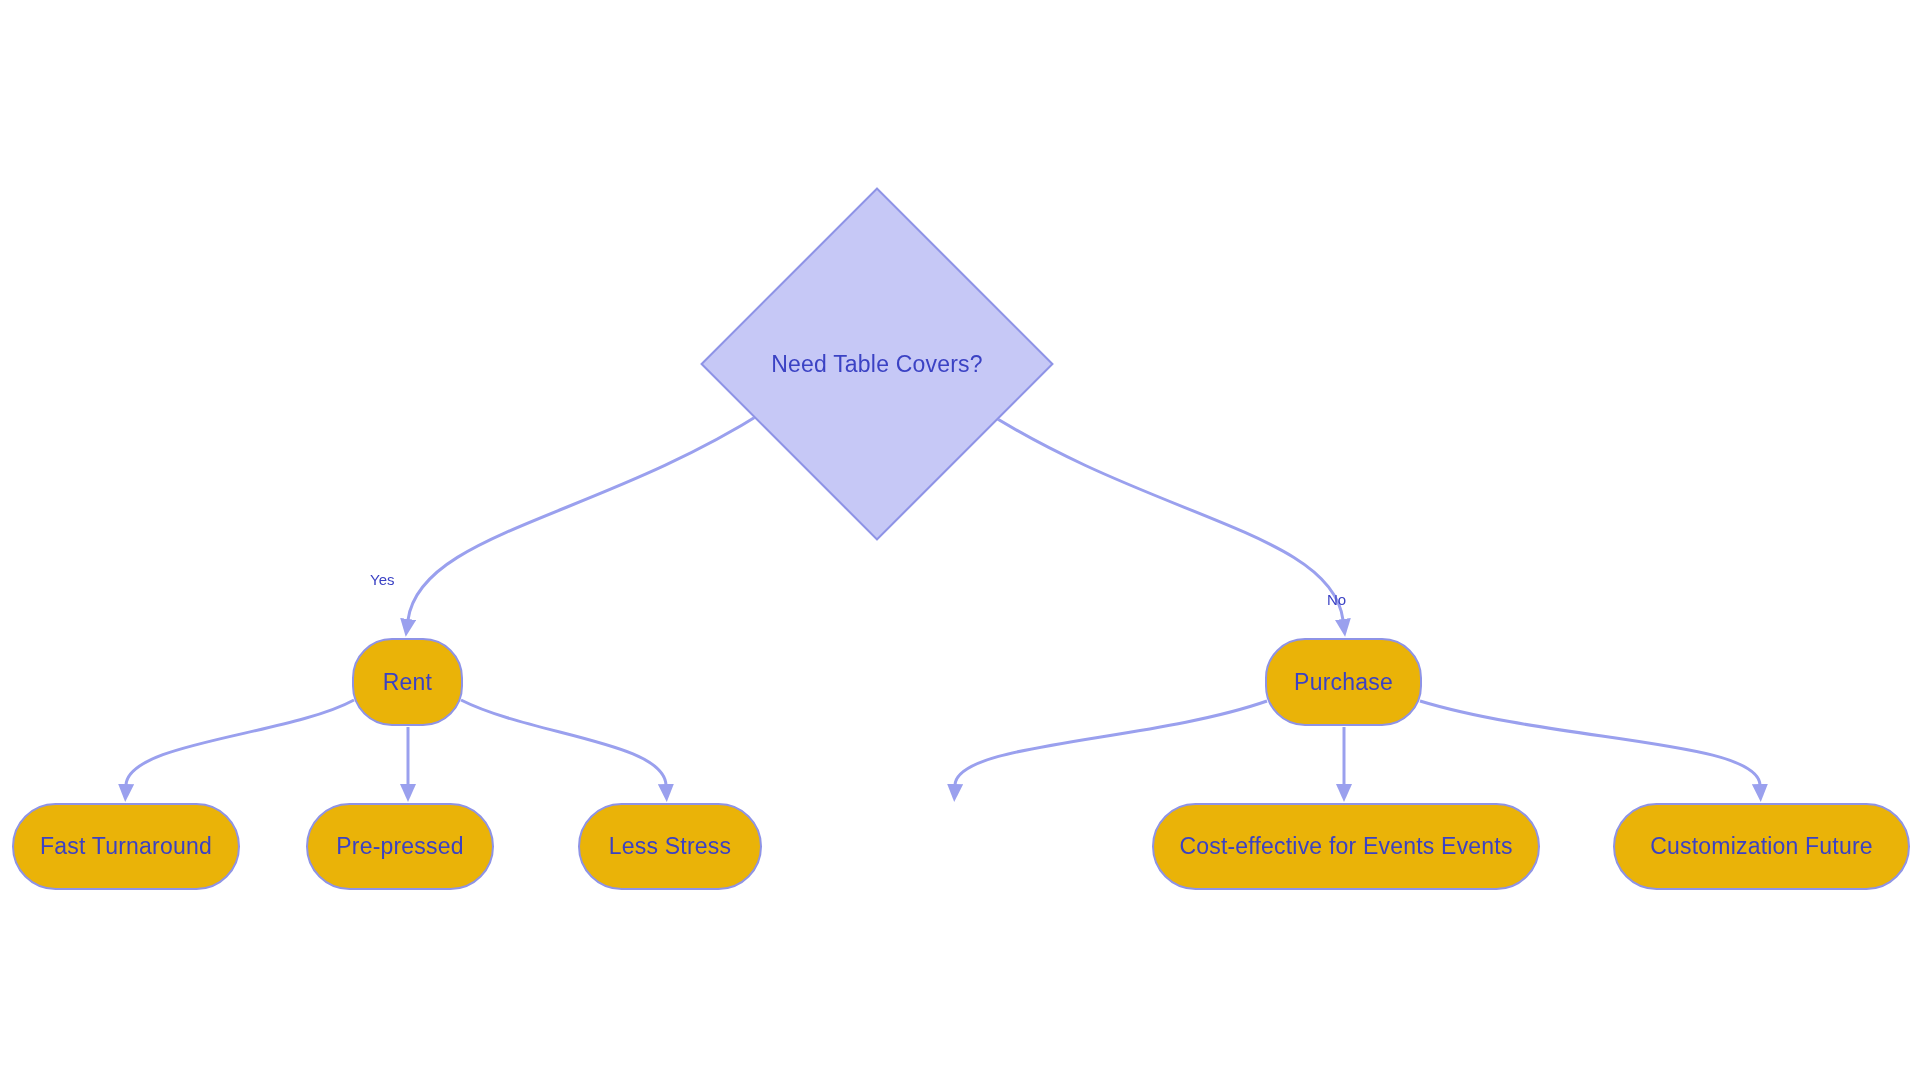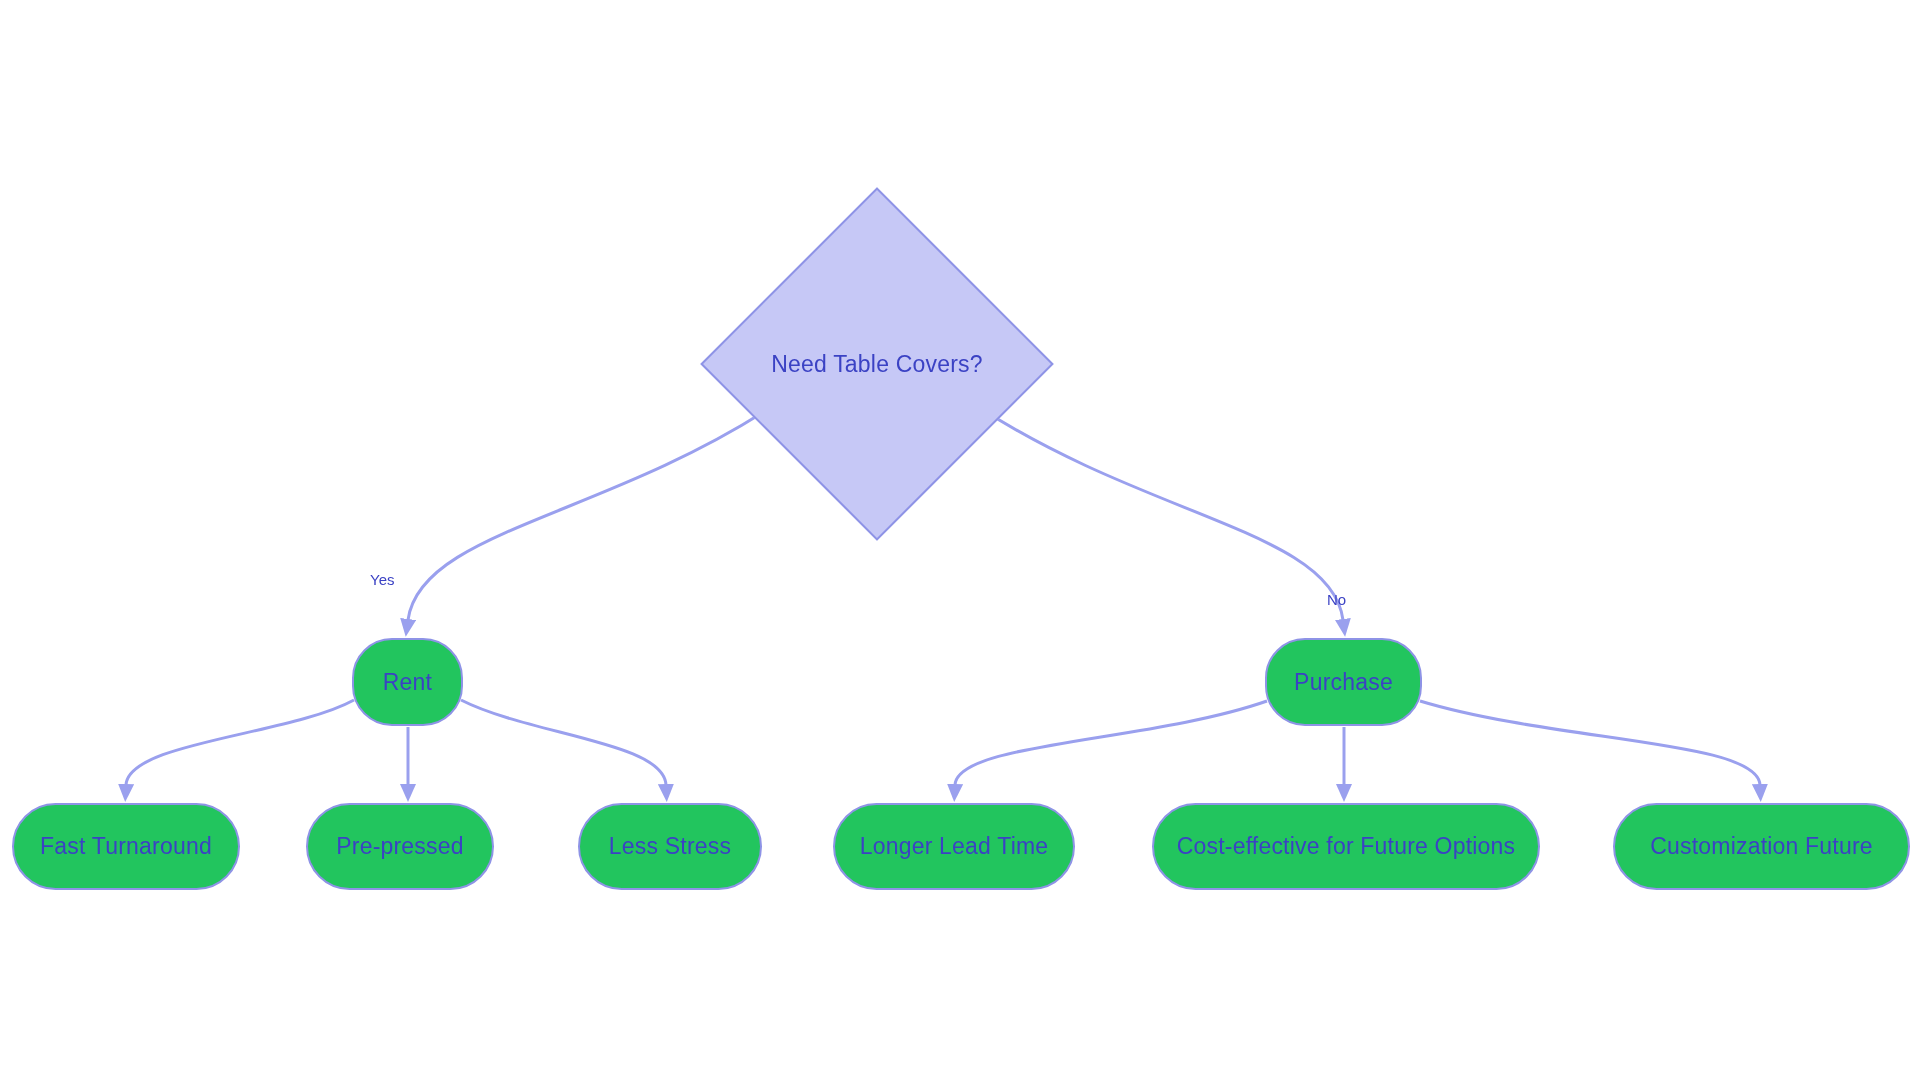--- a/index.html
+++ b/index.html
@@ -49,21 +49,21 @@
     font-size: 23px;
     letter-spacing: 0.2px;
     white-space: nowrap;
   }
   
   .pill {
     position: absolute;
     display: flex;
     align-items: center;
     justify-content: center;
-    background: #22c55e;
+    background: #eab308;
     border: 2px solid #8e93e6;
     border-radius: 46px;
     color: #3b42c4;
     font-size: 23px;
     letter-spacing: 0.2px;
     white-space: nowrap;
     box-sizing: border-box;
     z-index: 2;
   }
   .pill.rent          { left: 352px;  top: 638px; width: 111px; height: 88px; border-radius: 40px; }
@@ -115,17 +115,16 @@
   <div class="edge-label yes">Yes</div>
   <div class="edge-label no">No</div>
 
   <div class="pill rent">Rent</div>
   <div class="pill fast">Fast Turnaround</div>
 
   <div class="pill purchase">Purchase</div>
   <div class="pill prepressed">Pre-pressed</div>
   <div class="pill lessstress">Less Stress</div>
 
-  <div class="pill longerlead">Longer Lead Time</div>
-  <div class="pill costeffective">Cost-effective for Future Options</div>
+  <div class="pill costeffective">Cost-effective for Events Events</div>
   <div class="pill customization">Customization Future</div>
 
 </div>
 
 </body></html>

